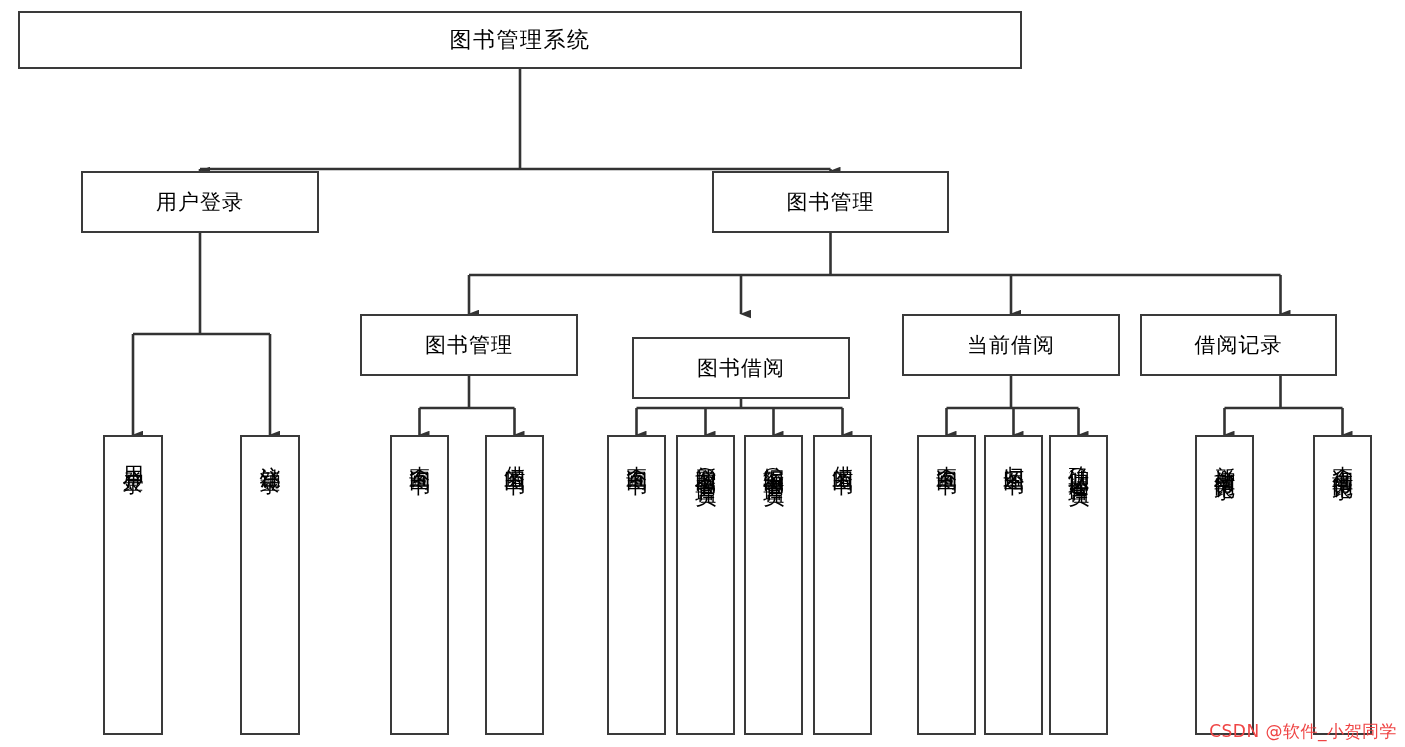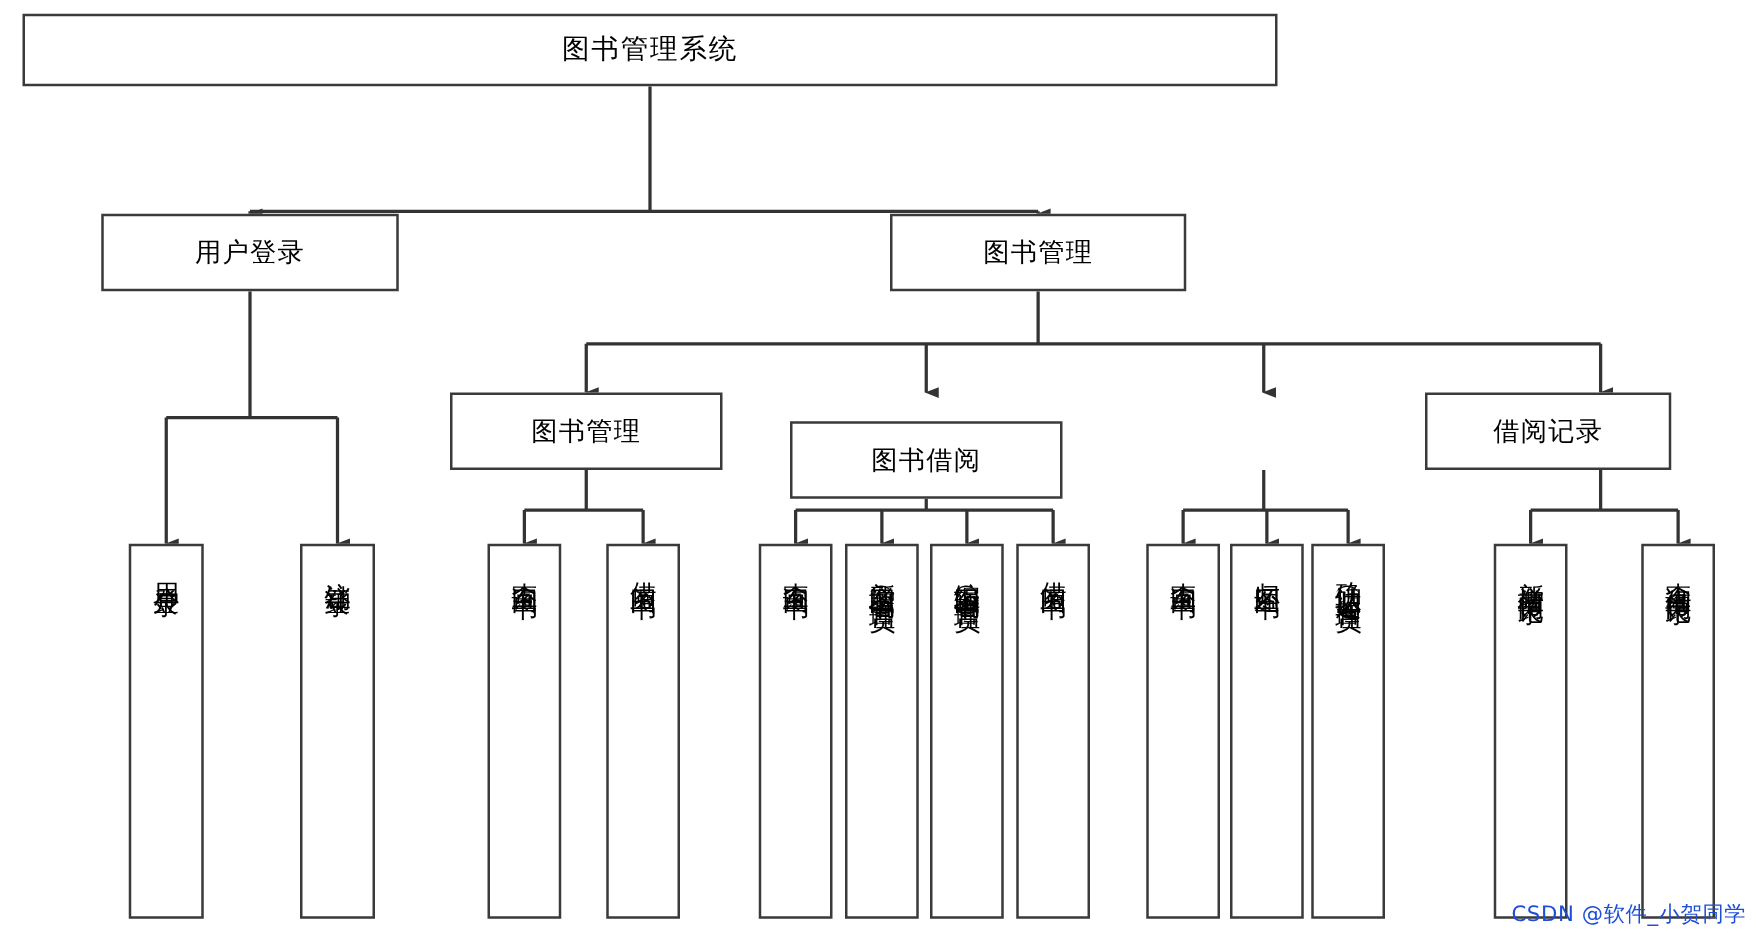--- a/index.html
+++ b/index.html
@@ -65,21 +65,21 @@
     font-size: 21px;
     line-height: 1.25;
     letter-spacing: 3px;
     white-space: pre;
   }
   #watermark {
     position: absolute;
     right: 8px;
     bottom: 4px;
     font-size: 17px;
-    color: #1d4ed8;
+    color: #ef4444;
     letter-spacing: 0.5px;
     white-space: nowrap;
     user-select: none;
   }
 </style>
 </head>
 <body>
 
 <div id="diagram-root">
 
@@ -136,20 +136,23 @@
   <div class="node horiz" style="left: 712px; top: 171px; width: 237px; height: 62px;">
     <span class="label">图书管理</span>
   </div>
 
   <div class="node horiz" style="left: 360px; top: 314px; width: 218px; height: 62px;">
     <span class="label">图书管理</span>
   </div>
   <div class="node horiz" style="left: 632px; top: 314px; width: 218px; height: 62px; margin-top: 23px;">
     <span class="label">图书借阅</span>
   </div>
+  <div class="node horiz" style="left: 902px; top: 314px; width: 218px; height: 62px;">
+    <span class="label">当前借阅</span>
+  </div>
   <div class="node horiz" style="left: 1140px; top: 314px; width: 197px; height: 62px;">
     <span class="label">借阅记录</span>
   </div>
 
   <div id="leaf-container">
       <div class="node vert" style="left: 103px; top: 435px; width: 60px; height: 300px;">
         <span class="label">用户登录</span>
       </div>
       <div class="node vert" style="left: 240px; top: 435px; width: 60px; height: 300px;">
         <span class="label">注销登录</span>

